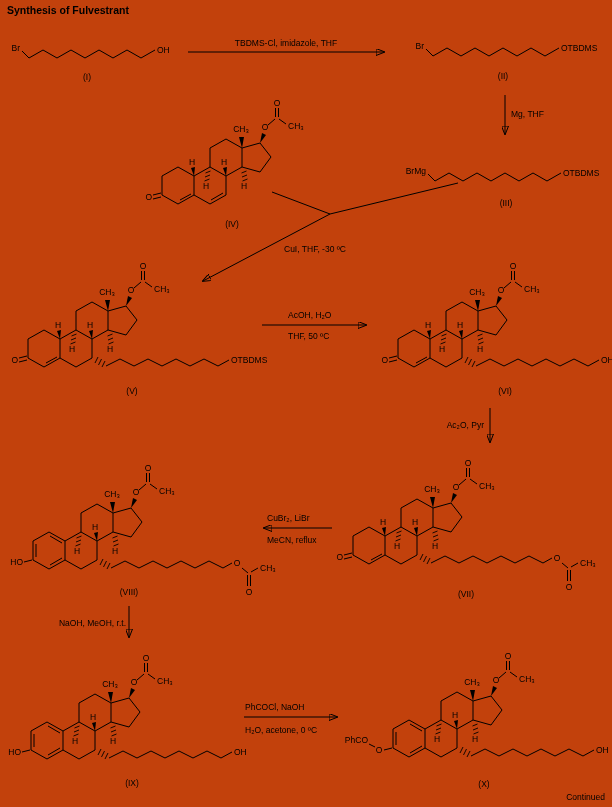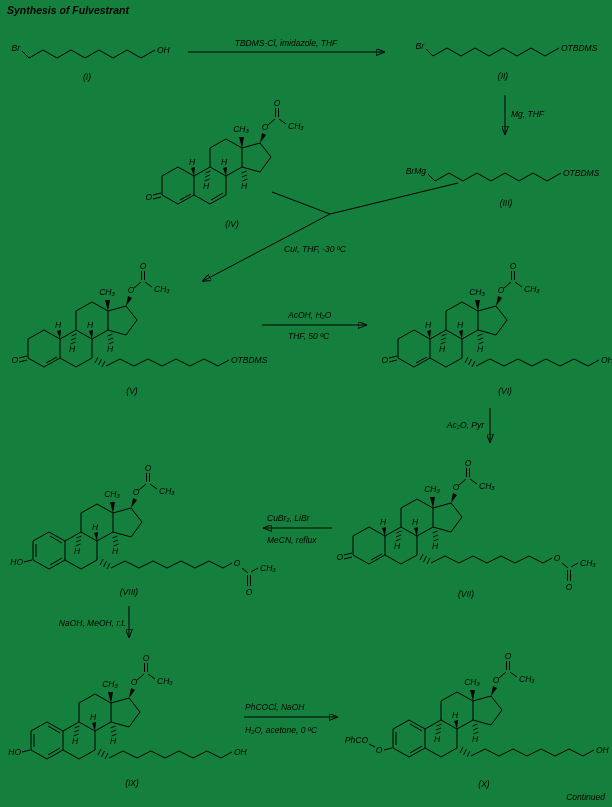--- a/index.html
+++ b/index.html
@@ -1,16 +1,16 @@
 <!DOCTYPE html>
 <html><head>
 <meta charset="utf-8">
 <style>
   html,body{margin:0;padding:0;background:#fff;}
-  .canvas{position:relative;width:612px;height:807px;background:#15803d;overflow:hidden;font-style:italic;}
+  .canvas{position:relative;width:612px;height:807px;background:#c2410c;overflow:hidden;}
   svg{display:block;width:612px;height:807px;}
   svg text{font-family:"Liberation Sans","DejaVu Sans",sans-serif;font-size:8.5px;fill:#000;}
   svg text.title{font-size:10.5px;font-weight:bold;}
   svg line,svg path,svg polyline{stroke:#000;stroke-width:1;fill:none;}
   svg polygon{fill:#000;stroke:none;}
   svg .hash{stroke-width:0.9;}
 </style>
 </head>
 <body>
 

